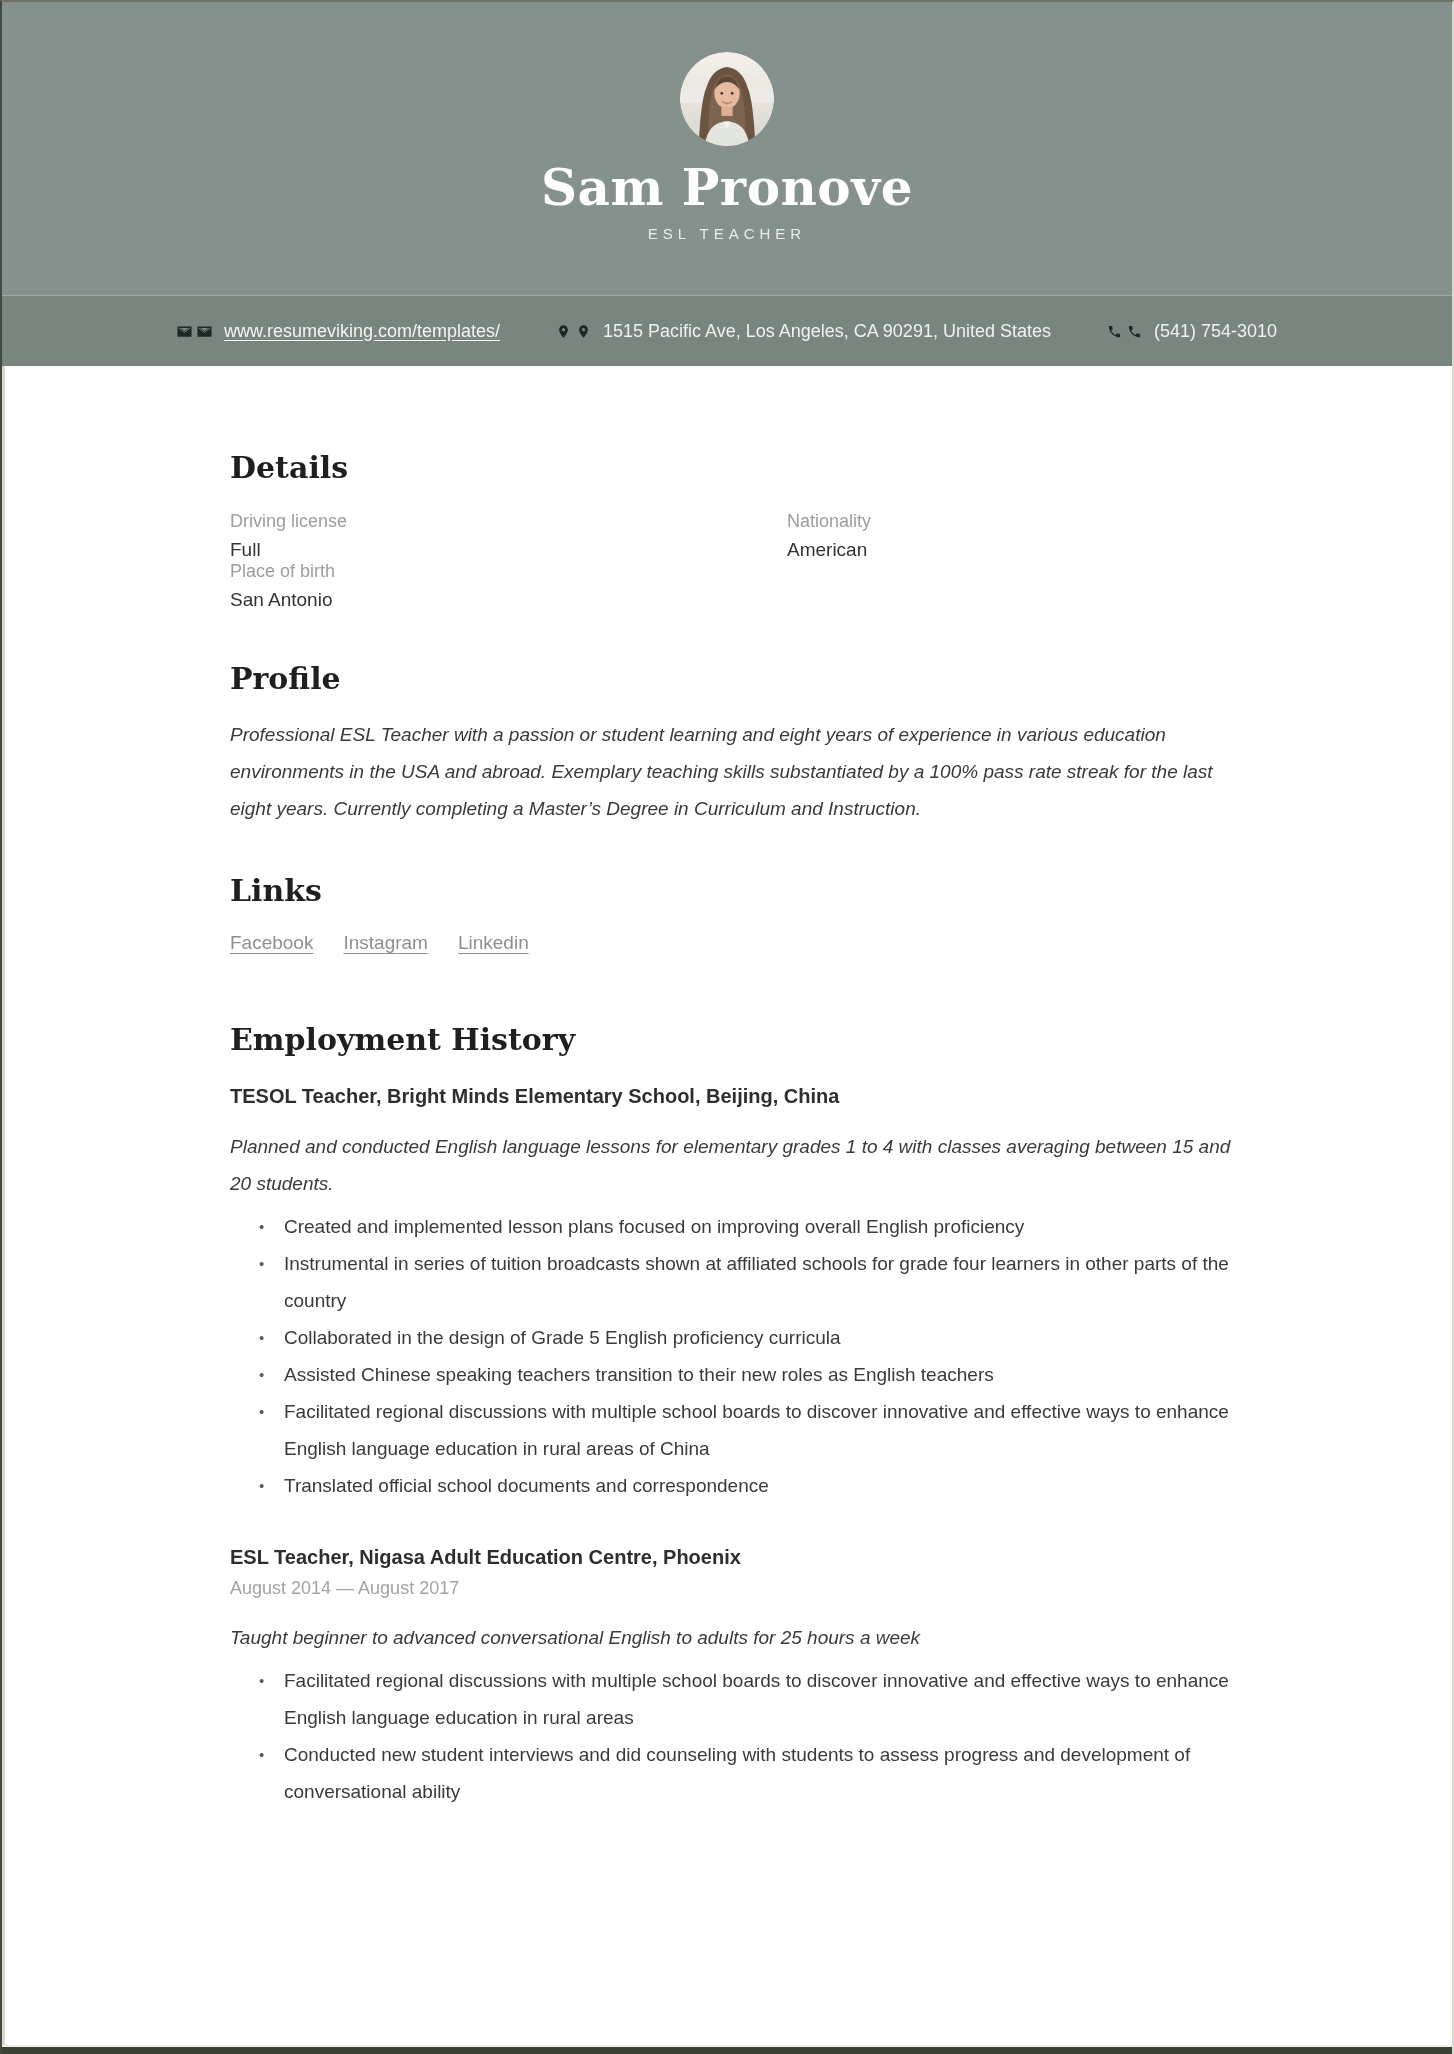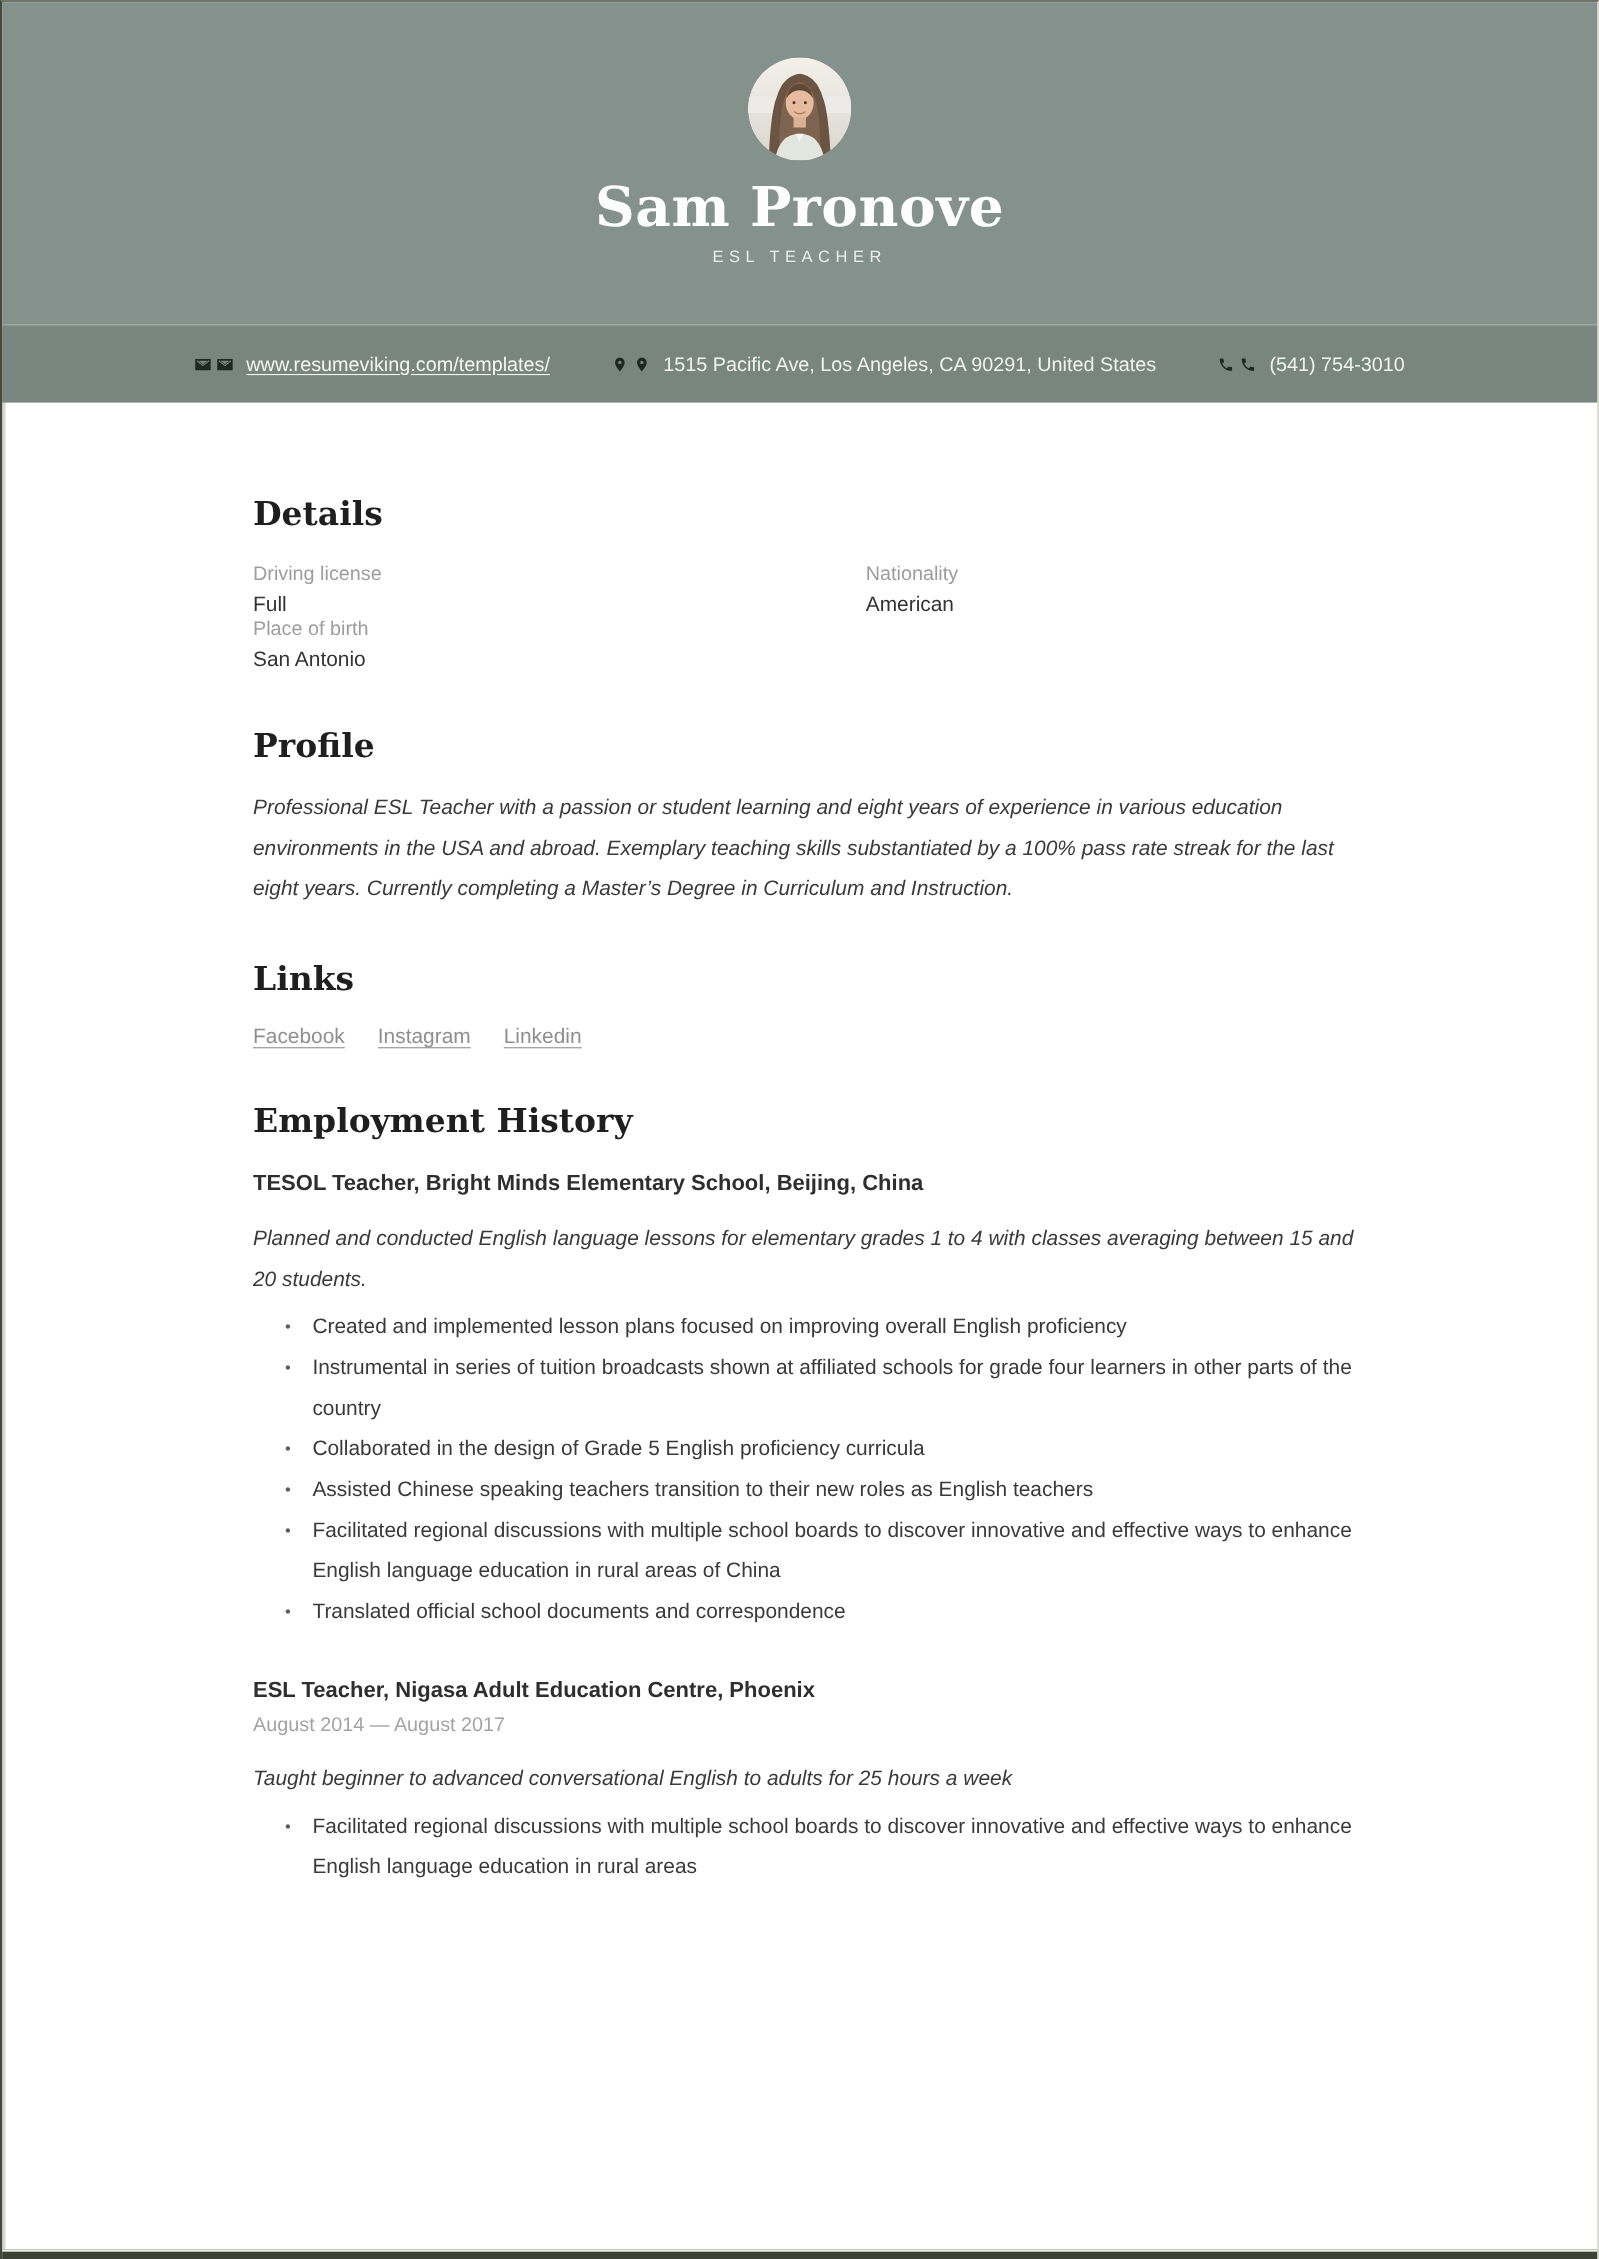--- a/index.html
+++ b/index.html
@@ -108,21 +108,21 @@
   .links-section { margin-top: 46px; }
   .links-row { margin-top: 24px; display: flex; gap: 30px; }
   .links-row a {
     font-size: 19px;
     color: #8f8f8f;
     text-decoration: underline;
     text-underline-offset: 4px;
   }
 
   
-  .employment-section { margin-top: 48px; }
+  .employment-section { margin-top: 68px; }
   .job { margin-top: 28px; }
   .job + .job { margin-top: 42px; }
   .job-title { font-size: 20px; font-weight: 700; color: #2e2e2e; }
   .job-period { margin-top: 9px; font-size: 18px; color: #a3a3a3; }
   .job-summary {
     margin-top: 20px;
     font-style: italic;
     font-size: 19px;
     line-height: 37px;
     color: #3a3a3a;
@@ -283,20 +283,21 @@
           <li>Translated official school documents and correspondence</li>
         </ul>
       </article>
 
       <article class="job">
         <h3 class="job-title">ESL Teacher, Nigasa Adult Education Centre, Phoenix</h3>
         <div class="job-period">August 2014 — August 2017</div>
         <p class="job-summary">Taught beginner to advanced conversational English to adults for 25 hours a week</p>
         <ul class="job-bullets">
           <li>Facilitated regional discussions with multiple school boards to discover innovative and effective ways to enhance English language education in rural areas</li>
+          <li>Conducted new student interviews and did counseling with students to assess progress and development of conversational ability</li>
         </ul>
       </article>
     </section>
 
   </main>
 
   <footer class="bottom-bar"></footer>
 </div>
 
 </body></html>

